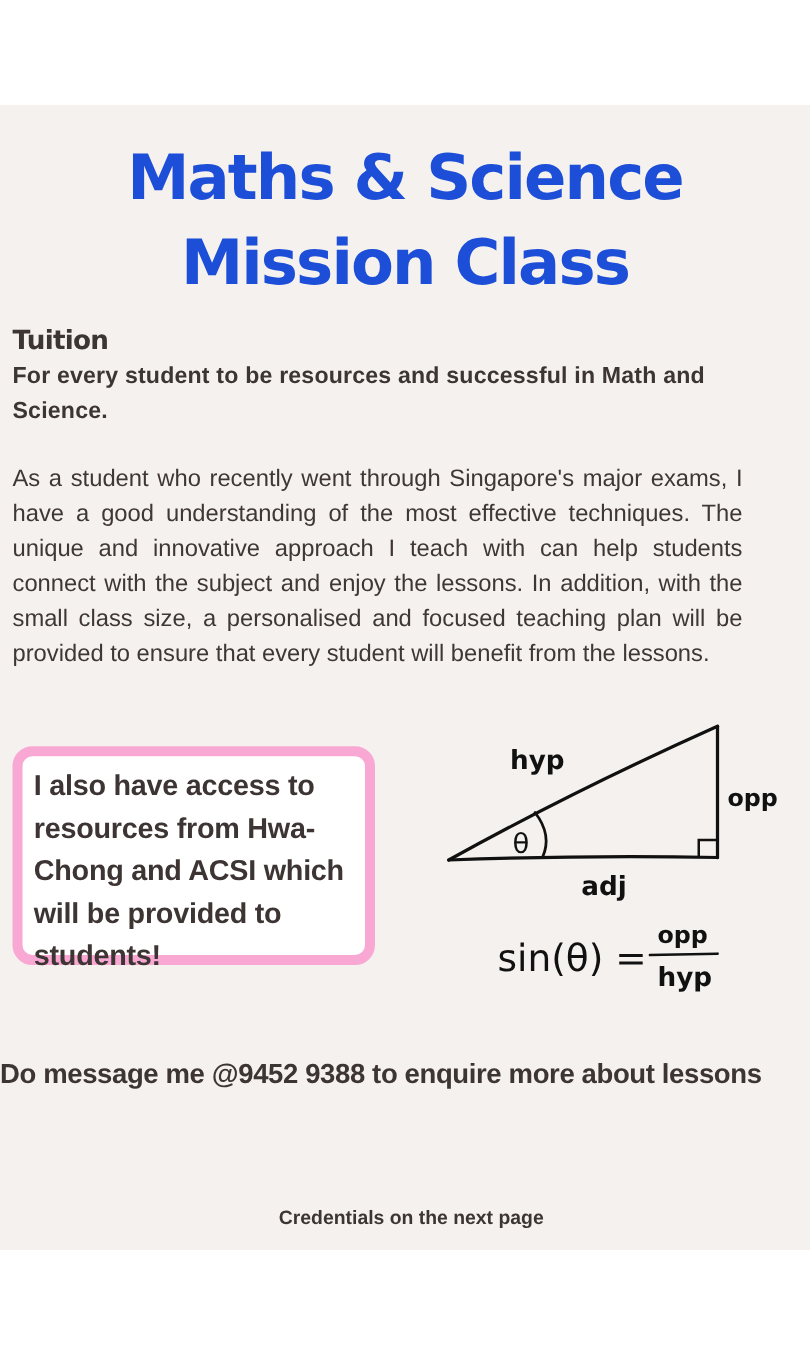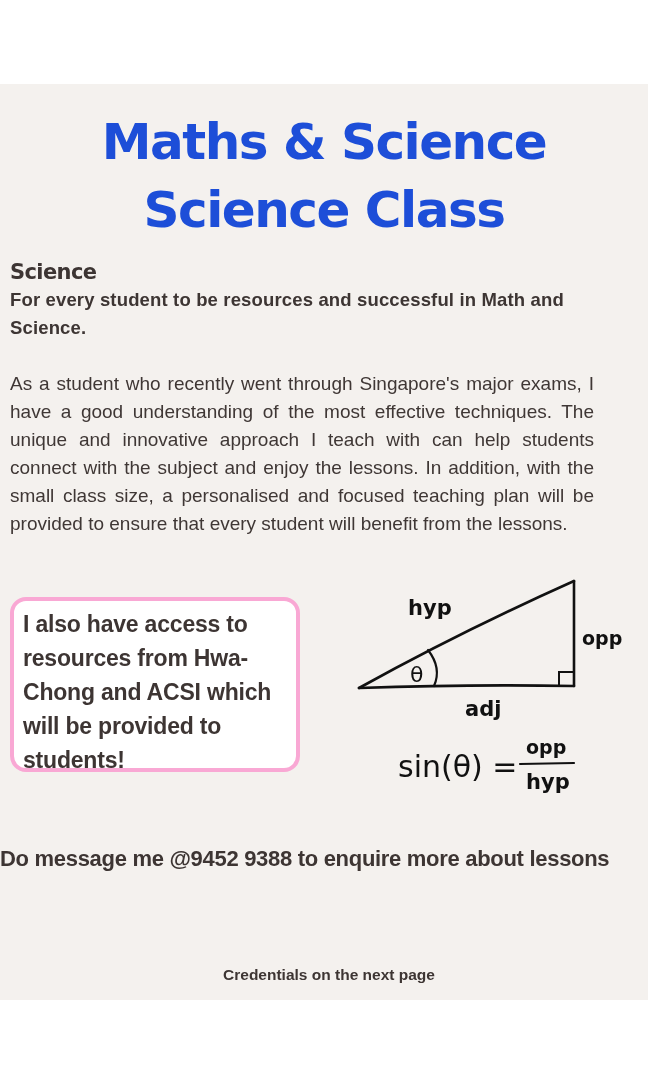--- a/index.html
+++ b/index.html
@@ -73,21 +73,21 @@
     margin: 0;
     color: #3f3735;
   }
   .callout {
     position: absolute;
     left: 10px;
     top: 597px;
     width: 290px;
     height: 175px;
     background: #ffffff;
-    border: 4px solid #f9a8d4;
+    border: 8px solid #f9a8d4;
     border-radius: 16px;
     box-sizing: border-box;
     padding: 6px 0 0 9px;
   }
   .callout-text {
     font-family: "Liberation Sans", sans-serif;
     font-weight: bold;
     font-size: 23px;
     line-height: 34px;
     color: #3d3533;
@@ -132,24 +132,24 @@
     fill: #111111;
   }
 </style>
 </head>
 <body>
 
 <div class="page"></div>
 
 <h1 class="title">
   <span>Maths &amp; Science</span><br>
-  <span>Science Class</span>
+  <span>Mission Class</span>
 </h1>
 
-<h2 class="mission-heading">Science</h2>
+<h2 class="mission-heading">Tuition</h2>
 <p class="mission-text">For every student to be resources and successful in Math and Science.</p>
 
 <p class="intro">As a student who recently went through Singapore's major exams, I have a good understanding of the most effective techniques. The unique and innovative approach I teach with can help students connect with the subject and enjoy the lessons. In addition, with the small class size, a personalised and focused teaching plan will be provided to ensure that every student will benefit from the lessons.</p>
 
 <div class="callout">
   <p class="callout-text">I also have access to resources from Hwa-Chong and ACSI which will be provided to students!</p>
 </div>
 
 <svg class="diagram" viewBox="0 0 290 240" width="290" height="240">
 

